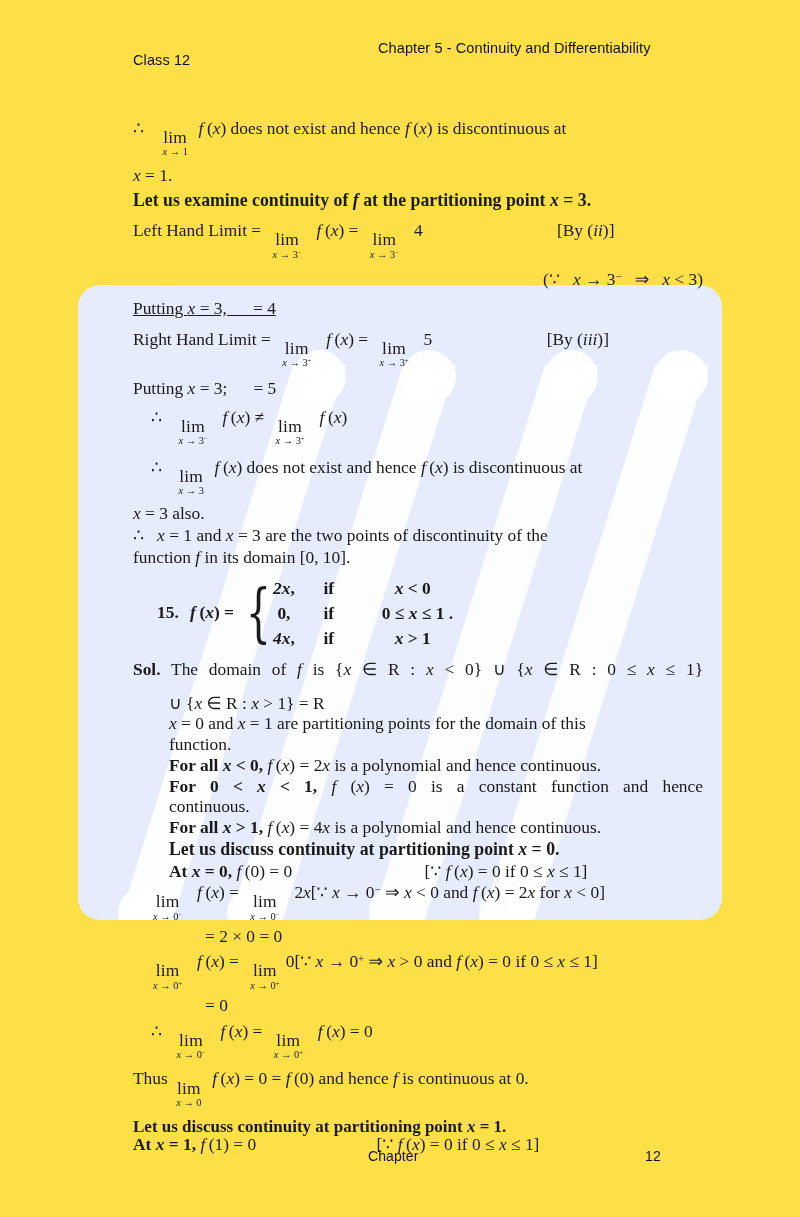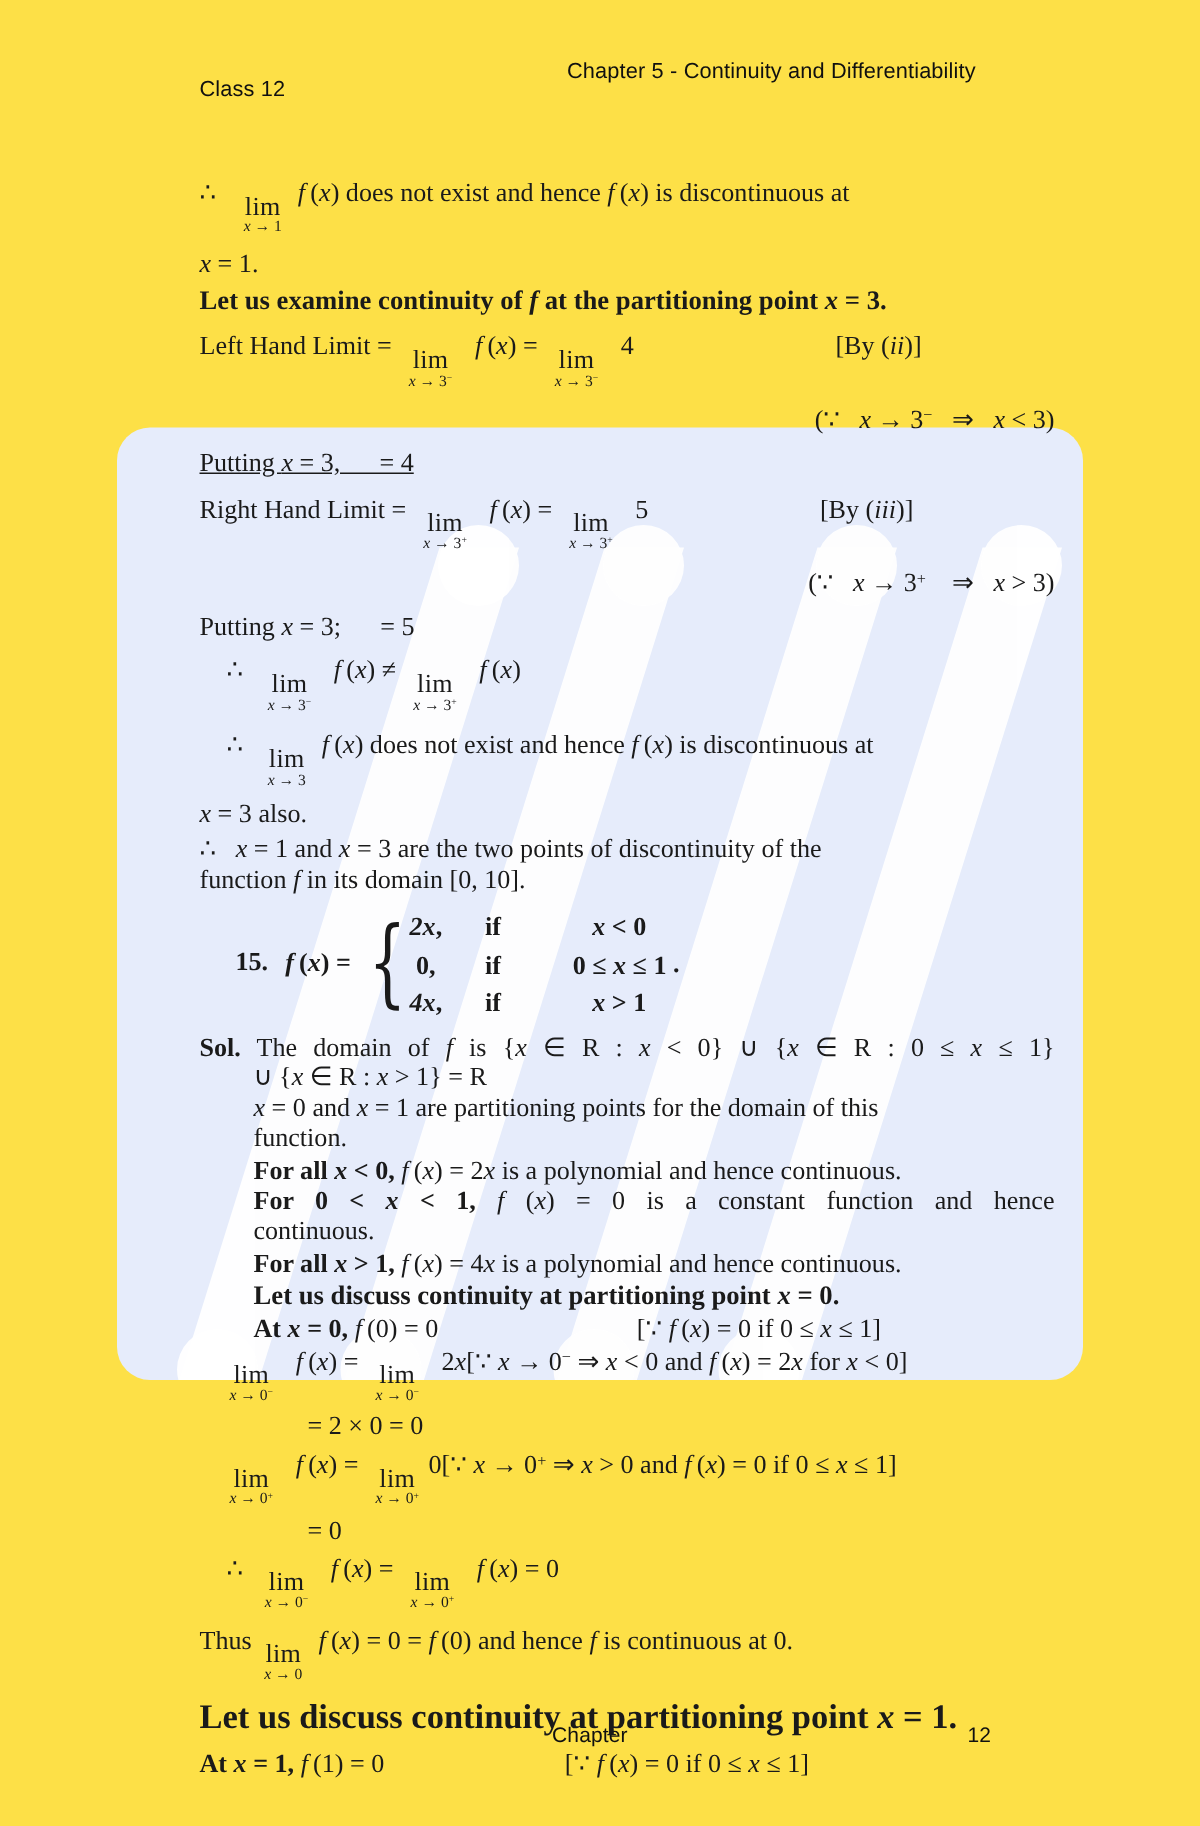--- a/index.html
+++ b/index.html
@@ -209,23 +209,20 @@
       </span>
       <span>&nbsp;&nbsp;<i>f</i> (<i>x</i>) =</span>
       <span class="lim" style="margin-left:7px;">
         <span class="op">lim</span>
         <span class="sub"><i>x</i> → 3<sup class="sgn">+</sup></span>
       </span>
       <span>&nbsp;&nbsp;5</span>
       <span style="margin-left:110px;">[By (<i>iii</i>)]</span>
     </div>
 
-    <div class="ln" style="margin-bottom:12px;text-align:right;">
-      (∵&nbsp;&nbsp; <i>x</i> → 3<sup class="sgn">+</sup>&nbsp;&nbsp;&nbsp; ⇒&nbsp;&nbsp; <i>x</i> &gt; 3)
-    </div>
 
     <div class="ln" style="margin-bottom:12px;">
       Putting <i>x</i> = 3;&nbsp;&nbsp;&nbsp;&nbsp;&nbsp; = 5
     </div>
 
     <div class="ln indent1" style="margin-bottom:12px;">
       <span>∴</span>
       <span class="lim" style="margin-left:12px;">
         <span class="op">lim</span>
         <span class="sub"><i>x</i> → 3<sup class="sgn">−</sup></span>
@@ -278,21 +275,21 @@
           <span class="row">
             <span class="c1"><i>4x</i>,</span>
             <span class="c2">if</span>
             <span class="c3">&nbsp;&nbsp;&nbsp;<i>x</i> &gt; 1</span>
           </span>
         </span>
       </span>
       <span class="bd" style="vertical-align:middle;">.</span>
     </div>
 
-    <div class="ln just" style="margin-bottom:2px;width:570px;">
+    <div class="ln just" style="margin-bottom:17px;width:570px;">
       <span class="bd">Sol.</span>
       <span>The domain of <i>f</i> is {<i>x</i> ∈ R : <i>x</i> &lt; 0} ∪ {<i>x</i> ∈ R : 0 ≤ <i>x</i> ≤ 1}</span>
     </div>
     <div class="ln indent2" style="margin-bottom:3px;">
       ∪ {<i>x</i> ∈ R : <i>x</i> &gt; 1} = R
     </div>
     <div class="ln indent2" style="margin-bottom:3px;">
       <i>x</i> = 0 and <i>x</i> = 1 are partitioning points for the domain of this
     </div>
     <div class="ln indent2" style="margin-bottom:4px;">
@@ -373,21 +370,21 @@
 
     <div class="ln" style="margin-bottom:10px;">
       <span>Thus</span>
       <span class="lim" style="margin-left:4px;">
         <span class="op">lim</span>
         <span class="sub"><i>x</i> → 0</span>
       </span>
       <span>&nbsp;<i>f</i> (<i>x</i>) = 0 = <i>f</i> (0) and hence <i>f</i> is continuous at 0.</span>
     </div>
 
-    <div class="ln bd" style="margin-bottom:11px;font-size:23px;">
+    <div class="ln bd" style="margin-bottom:1px;font-size:17px;">
       Let us discuss continuity at partitioning point <i>x</i> = 1.
     </div>
 
     <div class="ln" style="margin-bottom:0;">
       <span class="bd">At <i>x</i> = 1,</span> <i>f</i> (1) = 0
       <span style="margin-left:116px;">[∵ <i>f</i> (<i>x</i>) = 0 if 0 ≤ <i>x</i> ≤ 1]</span>
     </div>
 
   </div>
 

